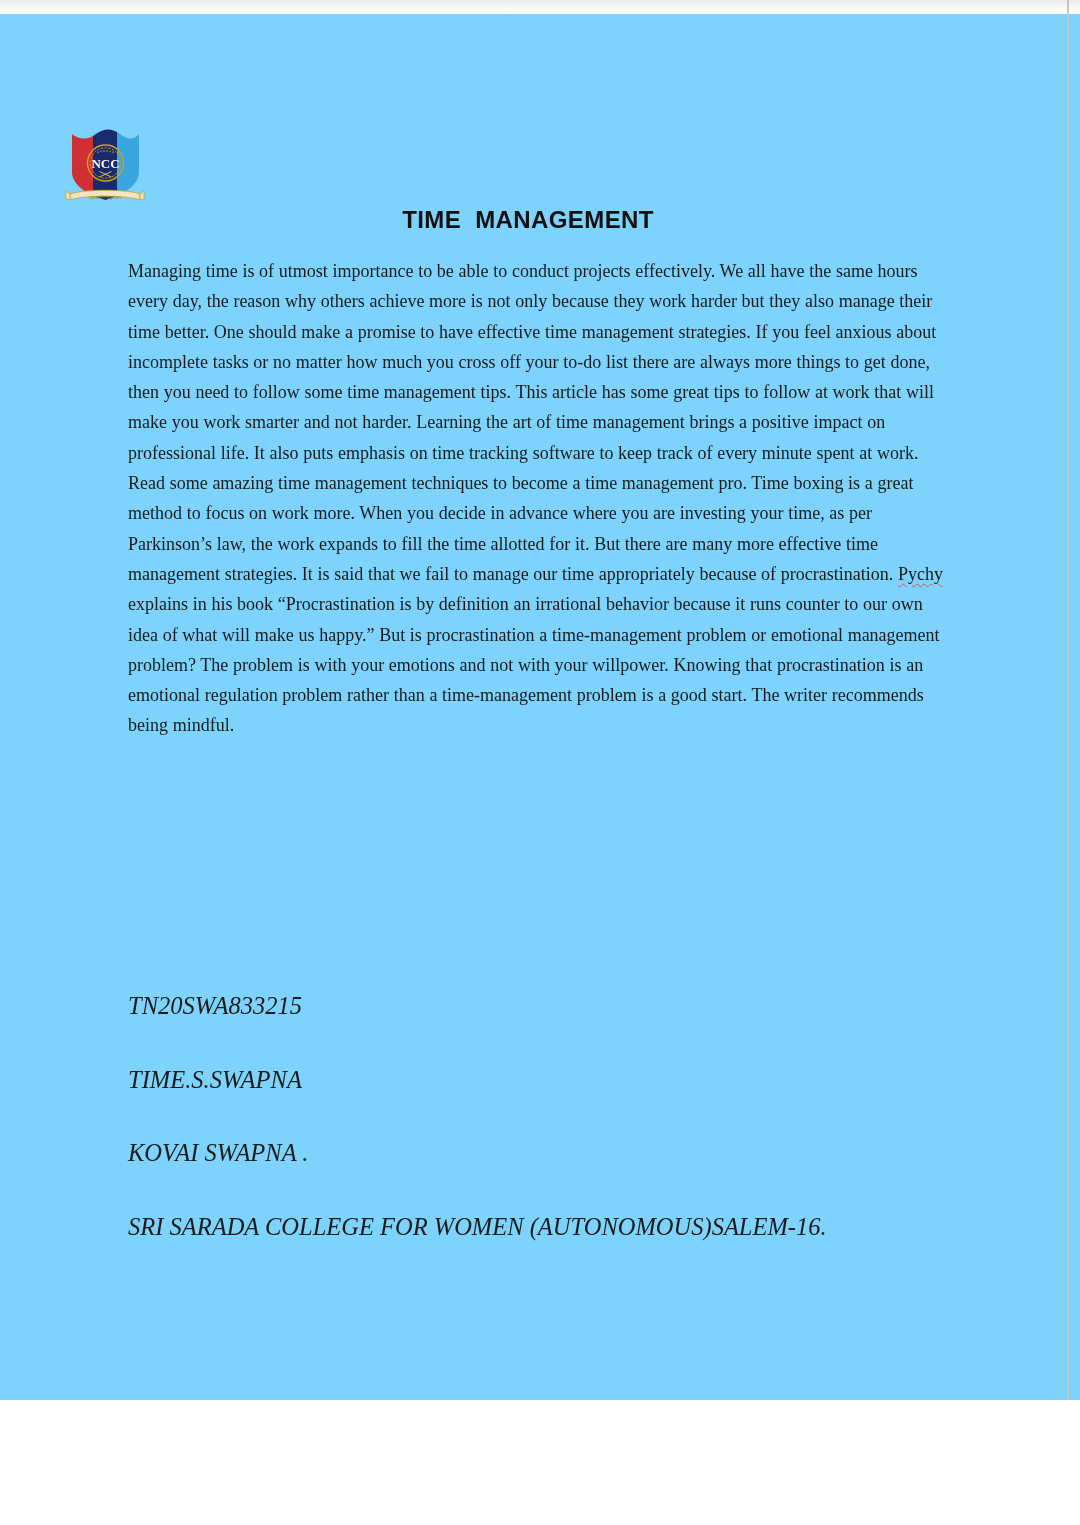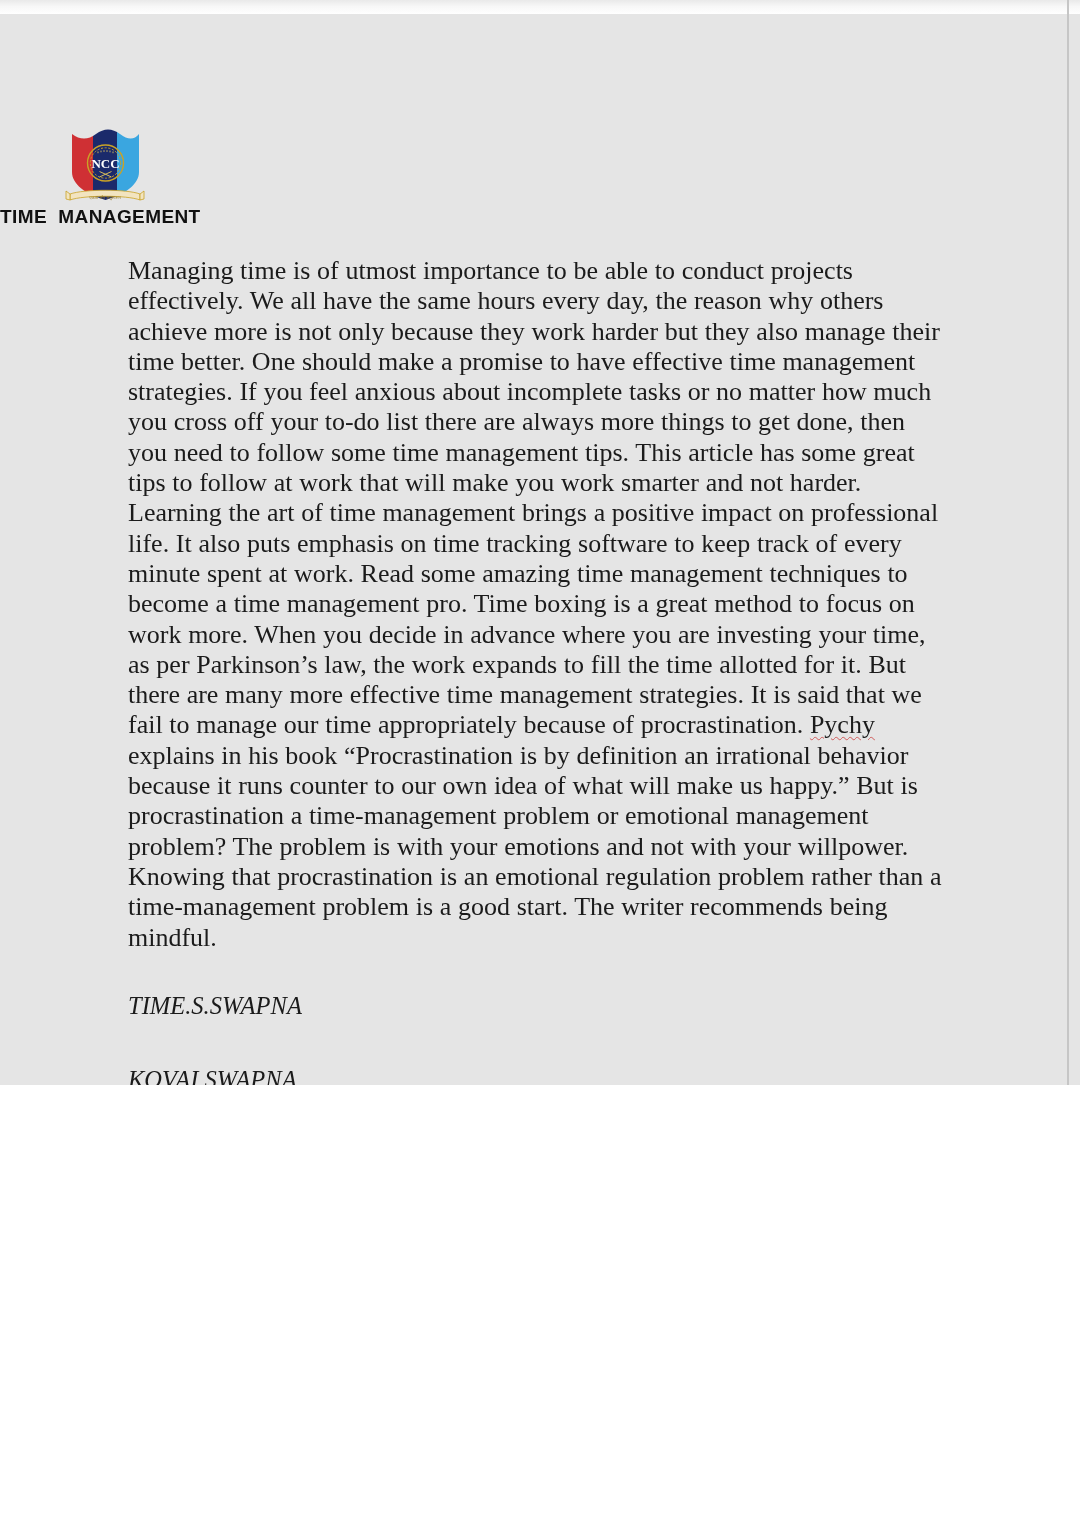--- a/index.html
+++ b/index.html
@@ -4,22 +4,22 @@
 <style>
   html, body {
     margin: 0;
     padding: 0;
     background: #ffffff;
   }
 
   .page {
     position: relative;
     width: 1080px;
-    height: 1085px;
-    background: #e5e5e5;
+    height: 1400px;
+    background: #7dd3fc;
     overflow: hidden;
     font-family: "Liberation Serif", "DejaVu Serif", serif;
     box-sizing: border-box;
   }
 
   
   .page-edge-rule {
     position: absolute;
     top: 0;
     right: 11px;
@@ -48,39 +48,40 @@
     height: 80px;
   }
   .logo svg { display: block; width: 82px; height: 80px; }
 
   
   .doc-title {
     position: absolute;
     left: 0;
     top: 206px;
     width: 1056px;
+    text-align: center;
     font-family: "Liberation Sans", "DejaVu Sans", sans-serif;
     font-weight: bold;
-    font-size: 19px;
+    font-size: 24px;
     letter-spacing: 0.4px;
     color: #111111;
     white-space: pre;
   }
 
   
   .body-block {
     position: absolute;
     left: 128px;
     top: 256px;
     width: 822px;
   }
 
   .body-paragraph {
     margin: 0;
-    font-size: 26px;
+    font-size: 18px;
     line-height: 30.3px;
     color: #1b1b1b;
     text-align: left;
     word-spacing: 0.2px;
   }
 
   .misspelled {
     text-decoration: underline wavy #d05a5a;
     text-decoration-thickness: 1px;
     text-underline-offset: 3px;
@@ -155,18 +156,19 @@
     </svg>
   </div>
 
   <div class="doc-title">TIME  MANAGEMENT</div>
 
   <div class="body-block">
     <p class="body-paragraph"><span>Managing time is of utmost importance to be able to conduct projects effectively. We all have the same hours every day, the reason why others achieve more is not only because they work harder but they also manage their time better. One should make a promise to have effective time management strategies. If you feel anxious about incomplete tasks or no matter how much you cross off your to-do list there are always more things to get done, then you need to follow some time management tips. This article has some great tips to follow at work that will make you work smarter and not harder. Learning the art of time management brings a positive impact on professional life. It also puts emphasis on time tracking software to keep track of every minute spent at work. Read some amazing time management techniques to become a time management pro. Time boxing is a great method to focus on work more. When you decide in advance where you are investing your time, as per Parkinson’s law, the work expands to fill the time allotted for it. But there are many more effective time management strategies. It is said that we fail to manage our time appropriately because of procrastination. </span><span class="misspelled">Pychy</span><span> explains in his book “Procrastination is by definition an irrational behavior because it runs counter to our own idea of what will make us happy.” But is procrastination a time-management problem or emotional management problem? The problem is with your emotions and not with your willpower. Knowing that procrastination is an emotional regulation problem rather than a time-management problem is a good start. The writer recommends being mindful.</span></p>
   </div>
 
   <div class="sign-block">
+    <div class="sign-line">TN20SWA833215</div>
     <div class="sign-line">TIME.S.SWAPNA</div>
     <div class="sign-line">KOVAI SWAPNA .</div>
     <div class="sign-line">SRI SARADA COLLEGE FOR WOMEN (AUTONOMOUS)SALEM-16.</div>
   </div>
 
 </div>
 
 </body></html>

